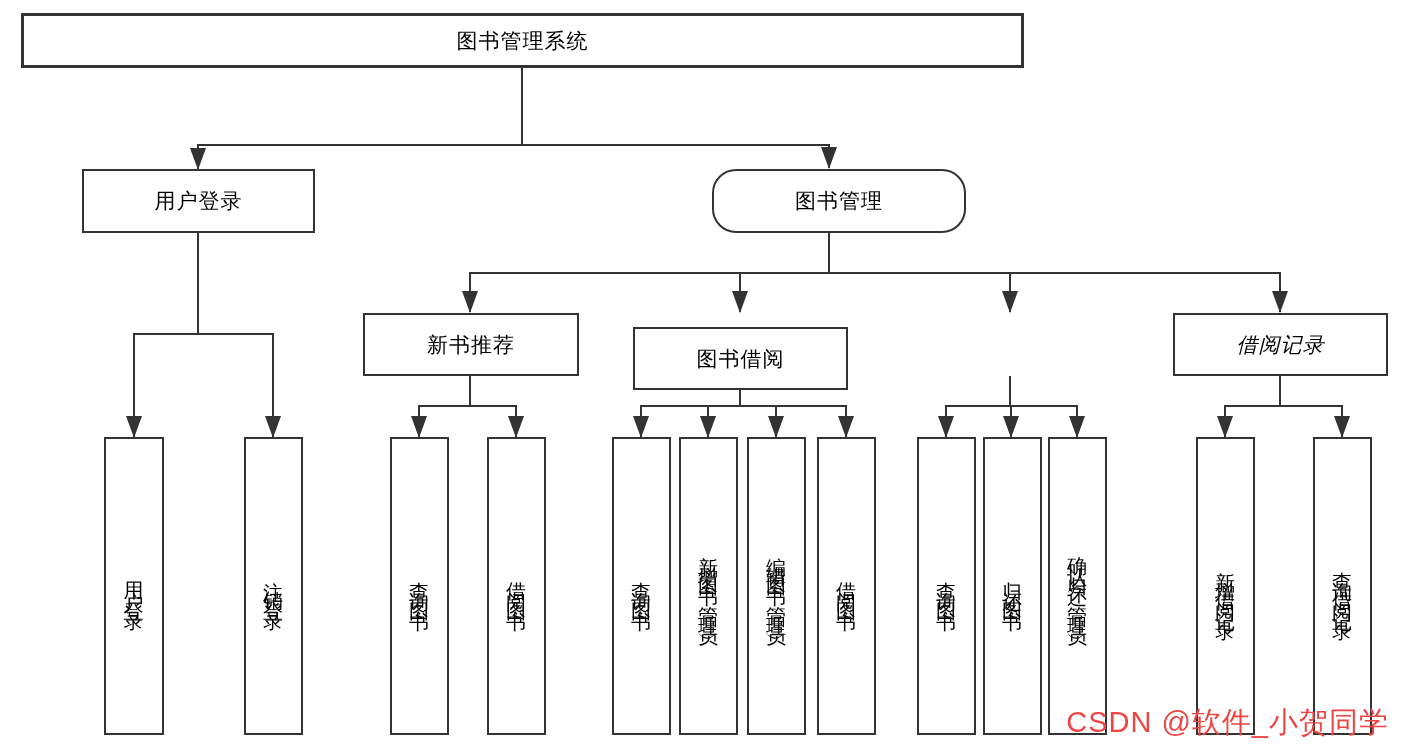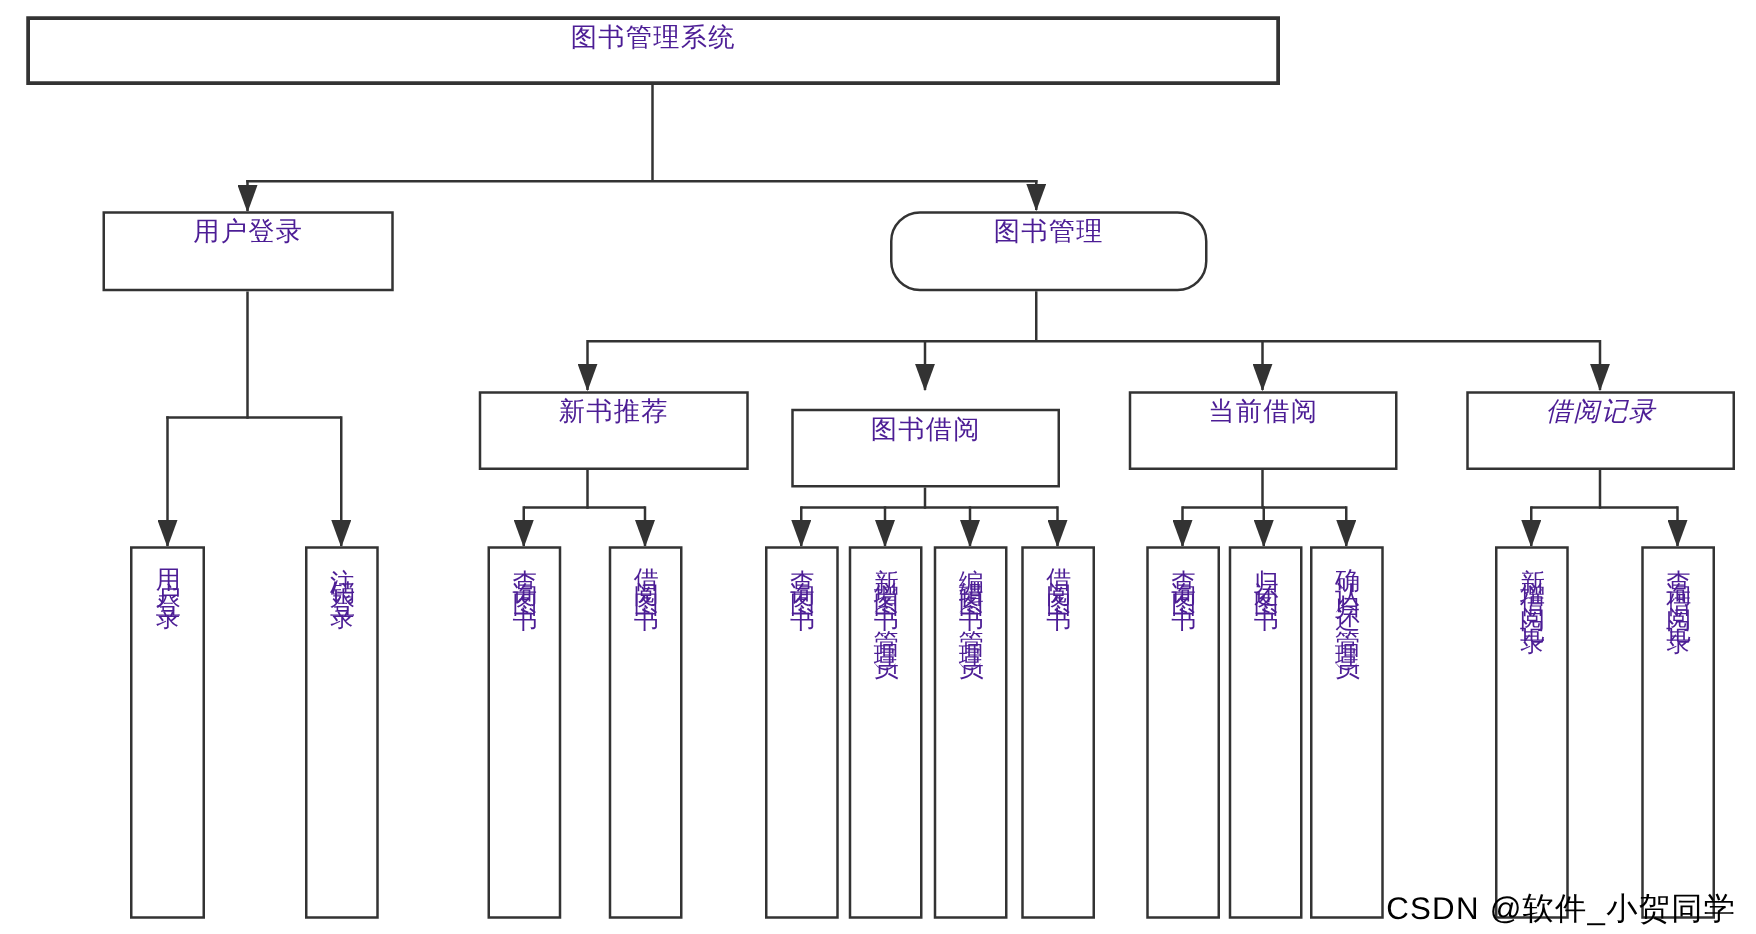--- a/index.html
+++ b/index.html
@@ -21,23 +21,23 @@
     top: 0;
     width: 1405px;
     height: 747px;
   }
   .node {
     position: absolute;
     box-sizing: border-box;
     border: 2px solid #333333;
     background: #ffffff;
     display: flex;
-    align-items: flex-start;
+    align-items: center;
     justify-content: center;
-    color: #4c1d95;
+    color: #000000;
   }
   .node.hbox span {
     font-size: 21px;
     letter-spacing: 1px;
     white-space: nowrap;
   }
   .node.root {
     border-width: 3px;
   }
   .node.vbox span {
@@ -45,22 +45,22 @@
     text-orientation: mixed;
     font-size: 20px;
     letter-spacing: 10px;
     line-height: 1;
     white-space: nowrap;
   }
   #watermark {
     position: absolute;
     right: 16px;
     bottom: 4px;
-    font-size: 25px;
-    color: #000000;
+    font-size: 29px;
+    color: #ef4444;
     letter-spacing: 1px;
     white-space: nowrap;
   }
 </style>
 </head>
 <body>
 
 <div id="stage">
 
   <svg id="wires" viewBox="0 0 1405 747" xmlns="http://www.w3.org/2000/svg">
@@ -132,29 +132,26 @@
     <span>图书管理系统</span>
   </div>
 
   <div class="node hbox" style="left:82px; top:169px; width:233px; height:64px;">
     <span>用户登录</span>
   </div>
   <div class="node hbox" style="left:712px; top:169px; width:254px; height:64px;border-radius:24px;">
     <span>图书管理</span>
   </div>
 
-  <div class="node hbox" style="left:363px; top:313px; width:216px; height:63px;margin-left:20px;">
+  <div class="node hbox" style="left:363px; top:313px; width:216px; height:63px;">
     <span>新书推荐</span>
   </div>
   <div class="node hbox" style="left:633px; top:313px; width:215px; height:63px;margin-top:14px;">
     <span>图书借阅</span>
   </div>
-  <div class="node hbox" style="left:903px; top:313px; width:215px; height:63px;">
-    <span>当前借阅</span>
-  </div>
   <div class="node hbox" style="left:1173px; top:313px; width:215px; height:63px;font-style:italic;">
     <span>借阅记录</span>
   </div>
 
   <div class="node vbox" style="left:104px; top:437px; width:60px; height:298px;">
     <span>用户登录</span>
   </div>
   <div class="node vbox" style="left:244px; top:437px; width:59px; height:298px;">
     <span>注销登录</span>
   </div>

